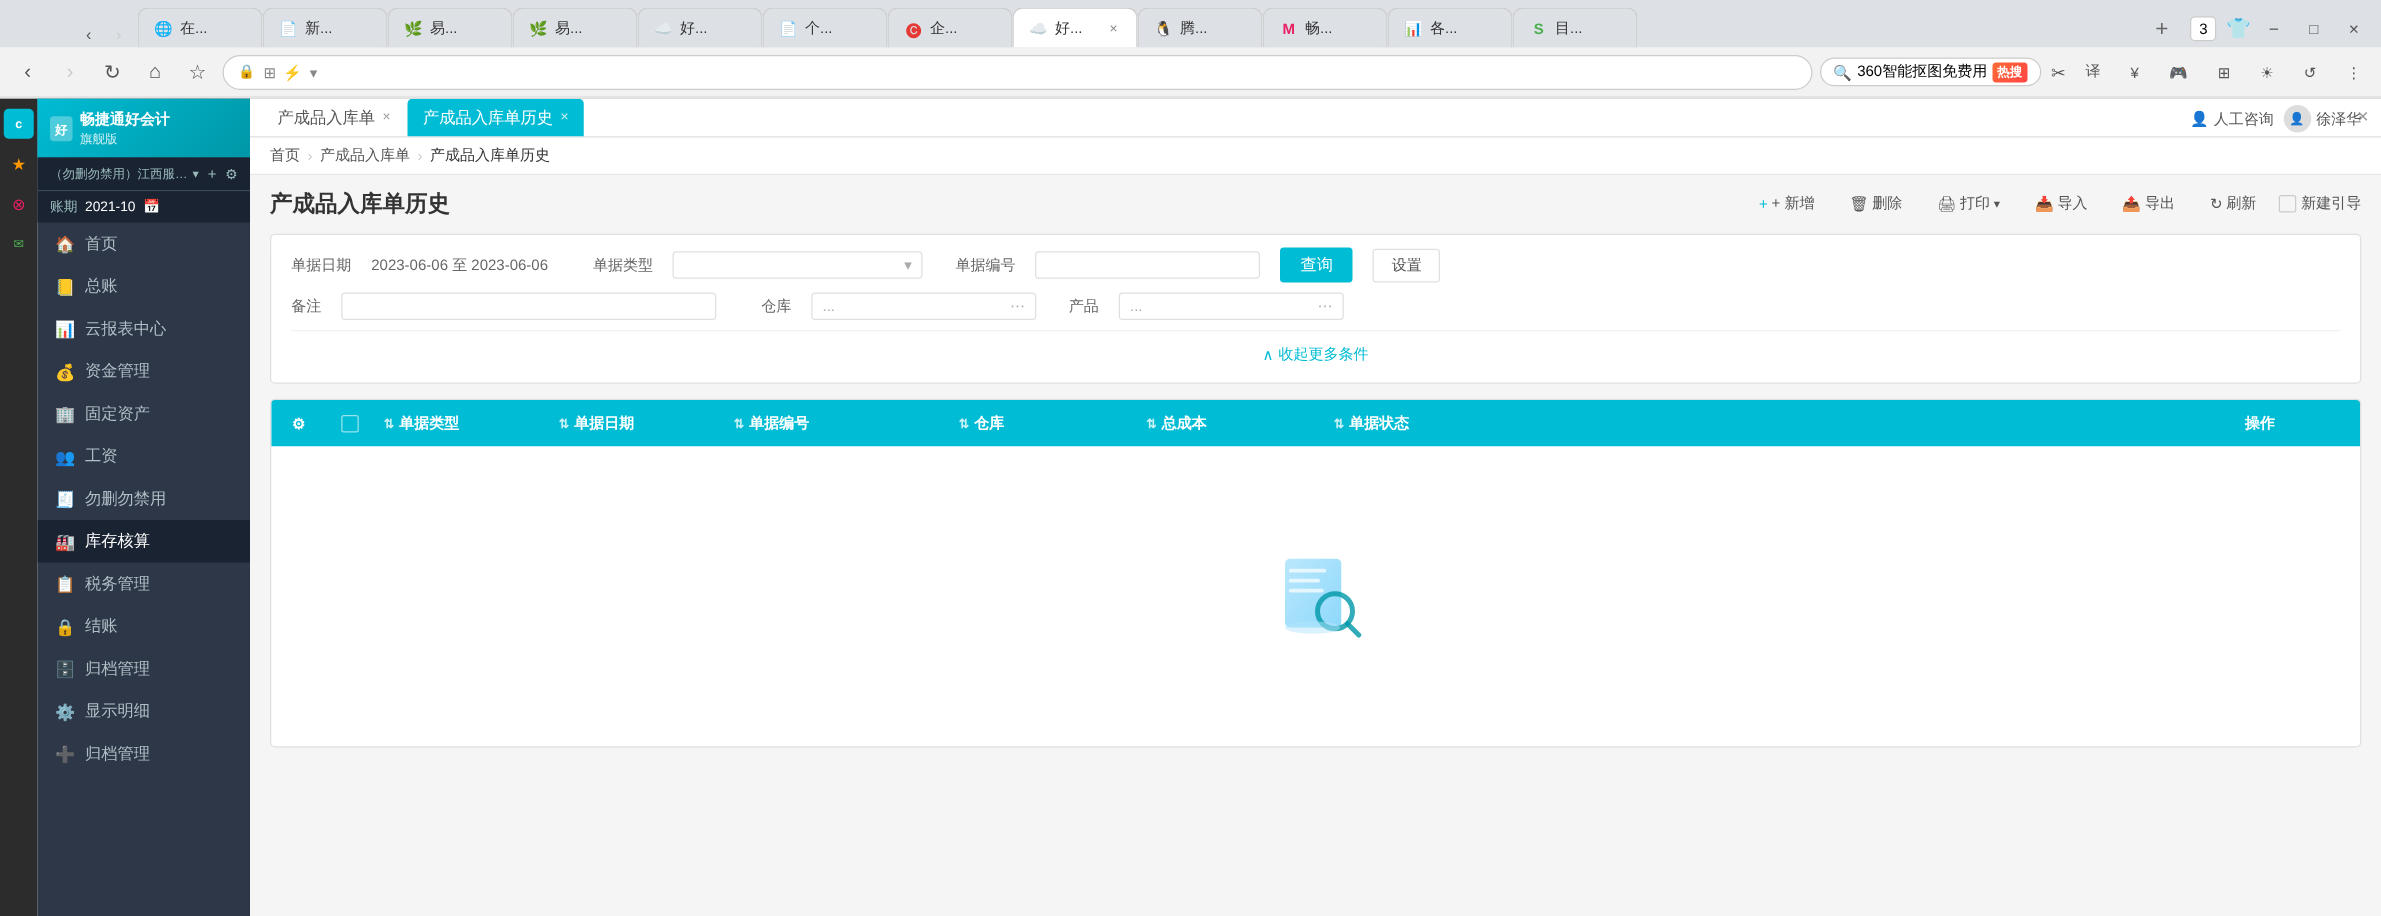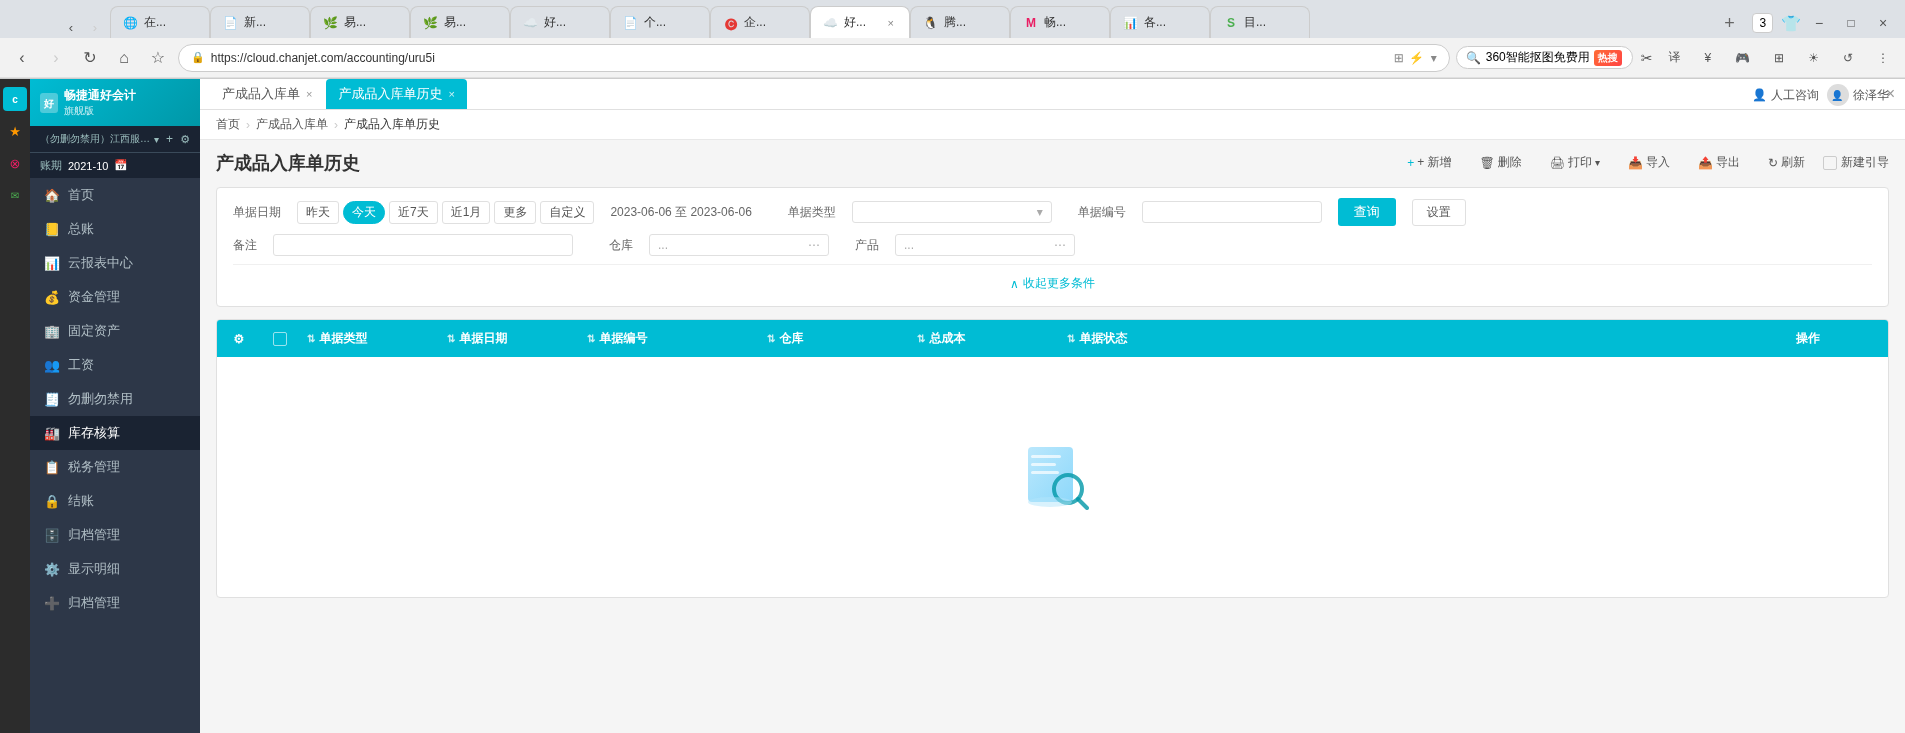--- a/index.html
+++ b/index.html
@@ -174,21 +174,20 @@
 
   <div class="address-bar">
     <div class="nav-btn">‹</div>
     <div class="nav-btn disabled" style="color:#ccc;">›</div>
     <div class="nav-btn">↻</div>
     <div class="nav-btn">⌂</div>
     <div class="nav-btn">☆</div>
 
     <div class="url-bar">
       <span class="url-lock">🔒</span>
-      <span class="url-text">https://cloud.chanjet.com/accounting/uru5i</span>
       <span class="url-bar-icon">⊞</span>
       <span class="url-bar-icon">⚡</span>
       <span class="url-bar-icon">▾</span>
     </div>
 
     <div class="address-bar-tools">
       <div class="search-box">
         <span>🔍</span>
         <span>360智能抠图免费用</span>
         <span class="hot-label">热搜</span>
@@ -360,28 +359,20 @@
             <span class="checkbox-icon"></span>
             <span>新建引导</span>
           </div>
         </div>
       </div>
 
       <div class="filter-area">
 
         <div class="filter-row">
           <span class="filter-label">单据日期</span>
-          <div class="date-filter-btns">
-            <button class="date-btn">昨天</button>
-            <button class="date-btn active">今天</button>
-            <button class="date-btn">近7天</button>
-            <button class="date-btn">近1月</button>
-            <button class="date-btn">更多</button>
-            <button class="date-btn">自定义</button>
-          </div>
           <span style="color:#666;font-size:12px;">2023-06-06 至 2023-06-06</span>
 
           <span class="filter-label" style="margin-left:20px;">单据类型</span>
           <div class="filter-select" style="min-width:200px;">
             <span style="flex:1;color:#ccc;font-size:12px;"></span>
             <span style="color:#aaa;">▾</span>
           </div>
 
           <span class="filter-label" style="margin-left:10px;">单据编号</span>
           <input class="filter-input" type="text" style="min-width: 180px;">

